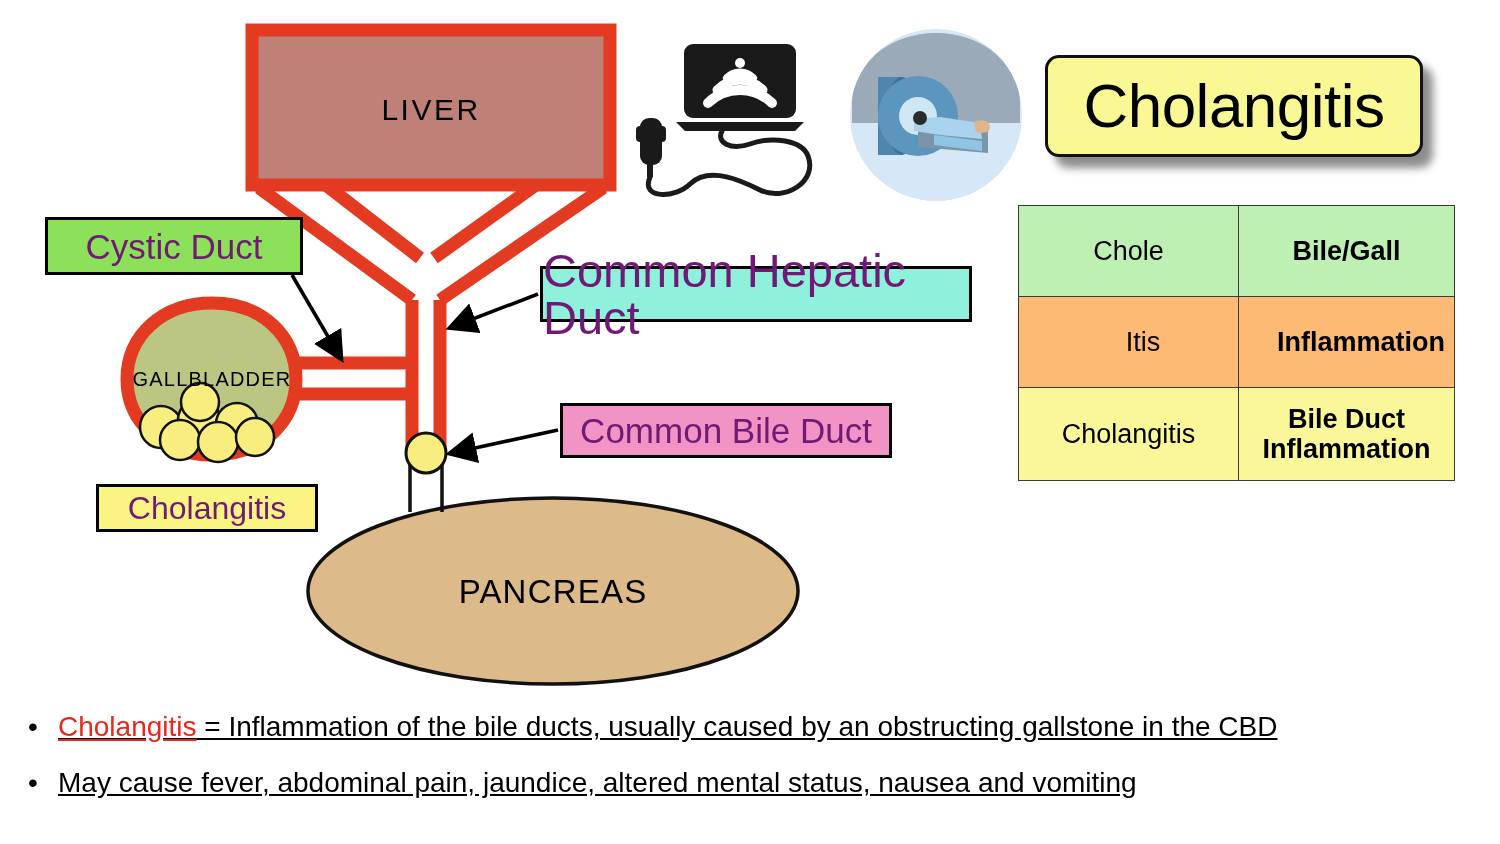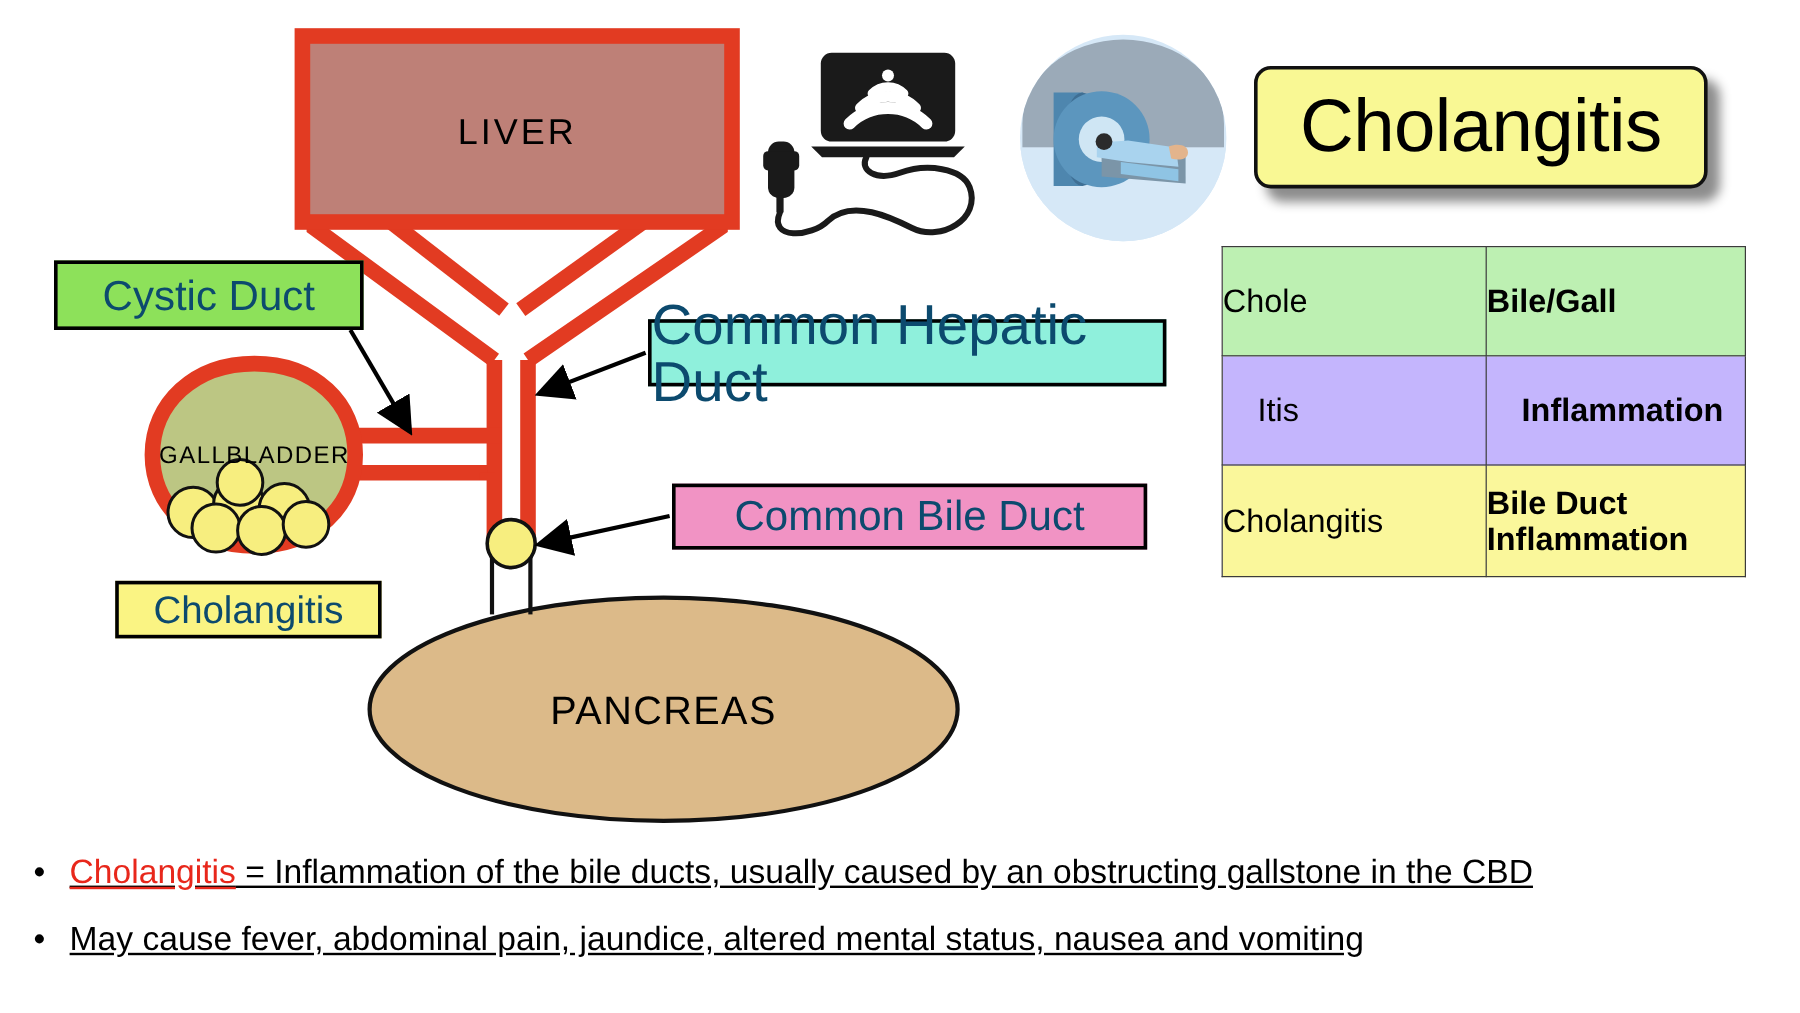--- a/index.html
+++ b/index.html
@@ -39,57 +39,57 @@
 
   
   #glossary {
     left: 1018px; top: 205px;
     width: 434px;
     border-collapse: collapse;
     table-layout: fixed;
   }
   #glossary td {
     border: 1.6px solid #3b3b3b;
-    text-align: left;
+    text-align: center;
     vertical-align: middle;
     font-size: 27px;
     line-height: 1.12;
     padding: 0;
     height: 90px;
     color: #000;
   }
   #glossary td.w1 { width: 219px; }
   #glossary td.w2 { width: 215px; font-weight: bold; }
   #glossary tr.r0 td { background: #BDF0B2; }
   #glossary tr.r1 td { background: #81C6F7; }
   #glossary tr.r2 td { background: #F2BA94; }
-  #glossary tr.r3 td { background: #c4b5fd; padding-left: 29px; }
+  #glossary tr.r3 td { background: #fdba74; padding-left: 29px; }
   #glossary tr.r4 td { background: #FAF79B; height: 92px; }
 
   
   #anatomy { left: 0px; top: 0px; }
 
   
   .lbl {
     box-sizing: border-box;
     border: 3.5px solid #000;
     display: flex; align-items: center; justify-content: center;
     line-height: 1;
-    color: #0c4a6e;
+    color: #701a75;
   }
   #lbl-cystic {
     left: 45px; top: 217px; width: 258px; height: 58px;
     background: #8DE15A; font-size: 35px;
   }
   #lbl-chd {
     left: 540px; top: 266px; width: 432px; height: 56px;
     background: #8FF0DC; font-size: 47px;
   }
   #lbl-cbd {
-    left: 560px; top: 403px; width: 396px; height: 55px;
+    left: 560px; top: 403px; width: 332px; height: 55px;
     background: #F193C4; font-size: 35px;
   }
   #lbl-cholangitis-small {
     left: 96px; top: 484px; width: 222px; height: 48px;
     background: #FAF483; font-size: 32px;
   }
 
   
   #icon-ultrasound { left: 632px; top: 32px; }
   #icon-mri { left: 848px; top: 27px; }

